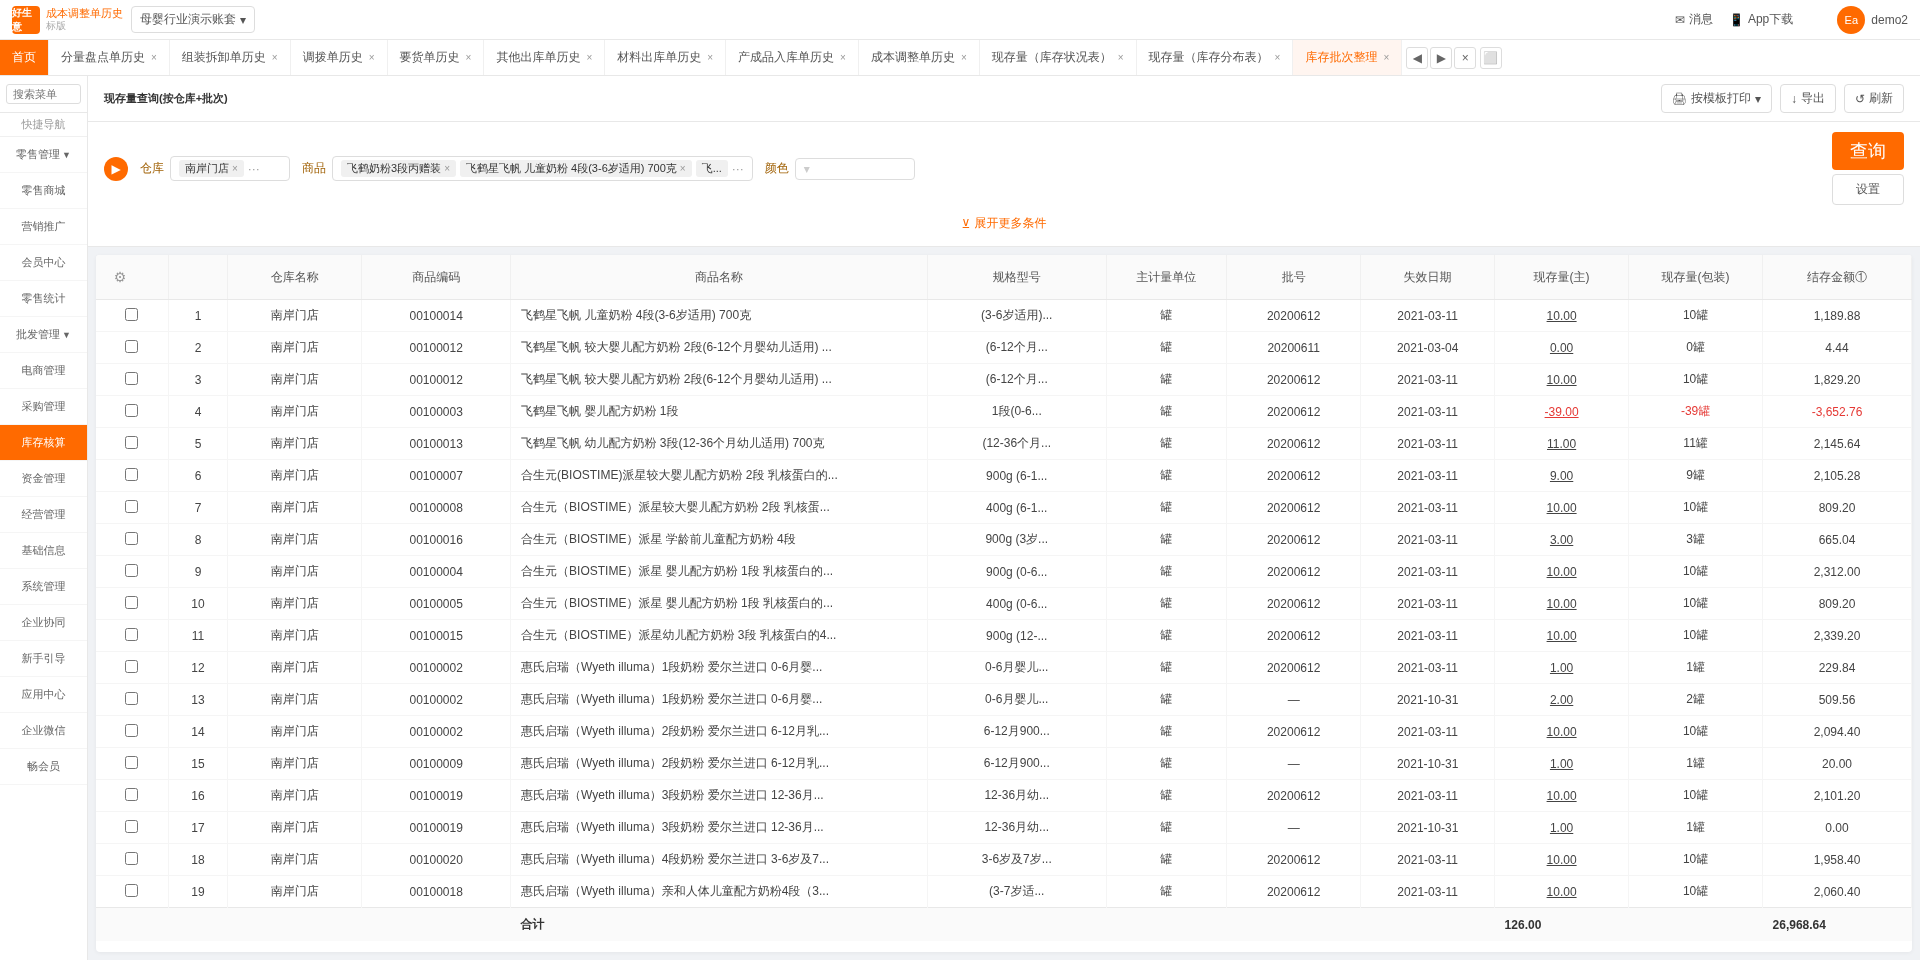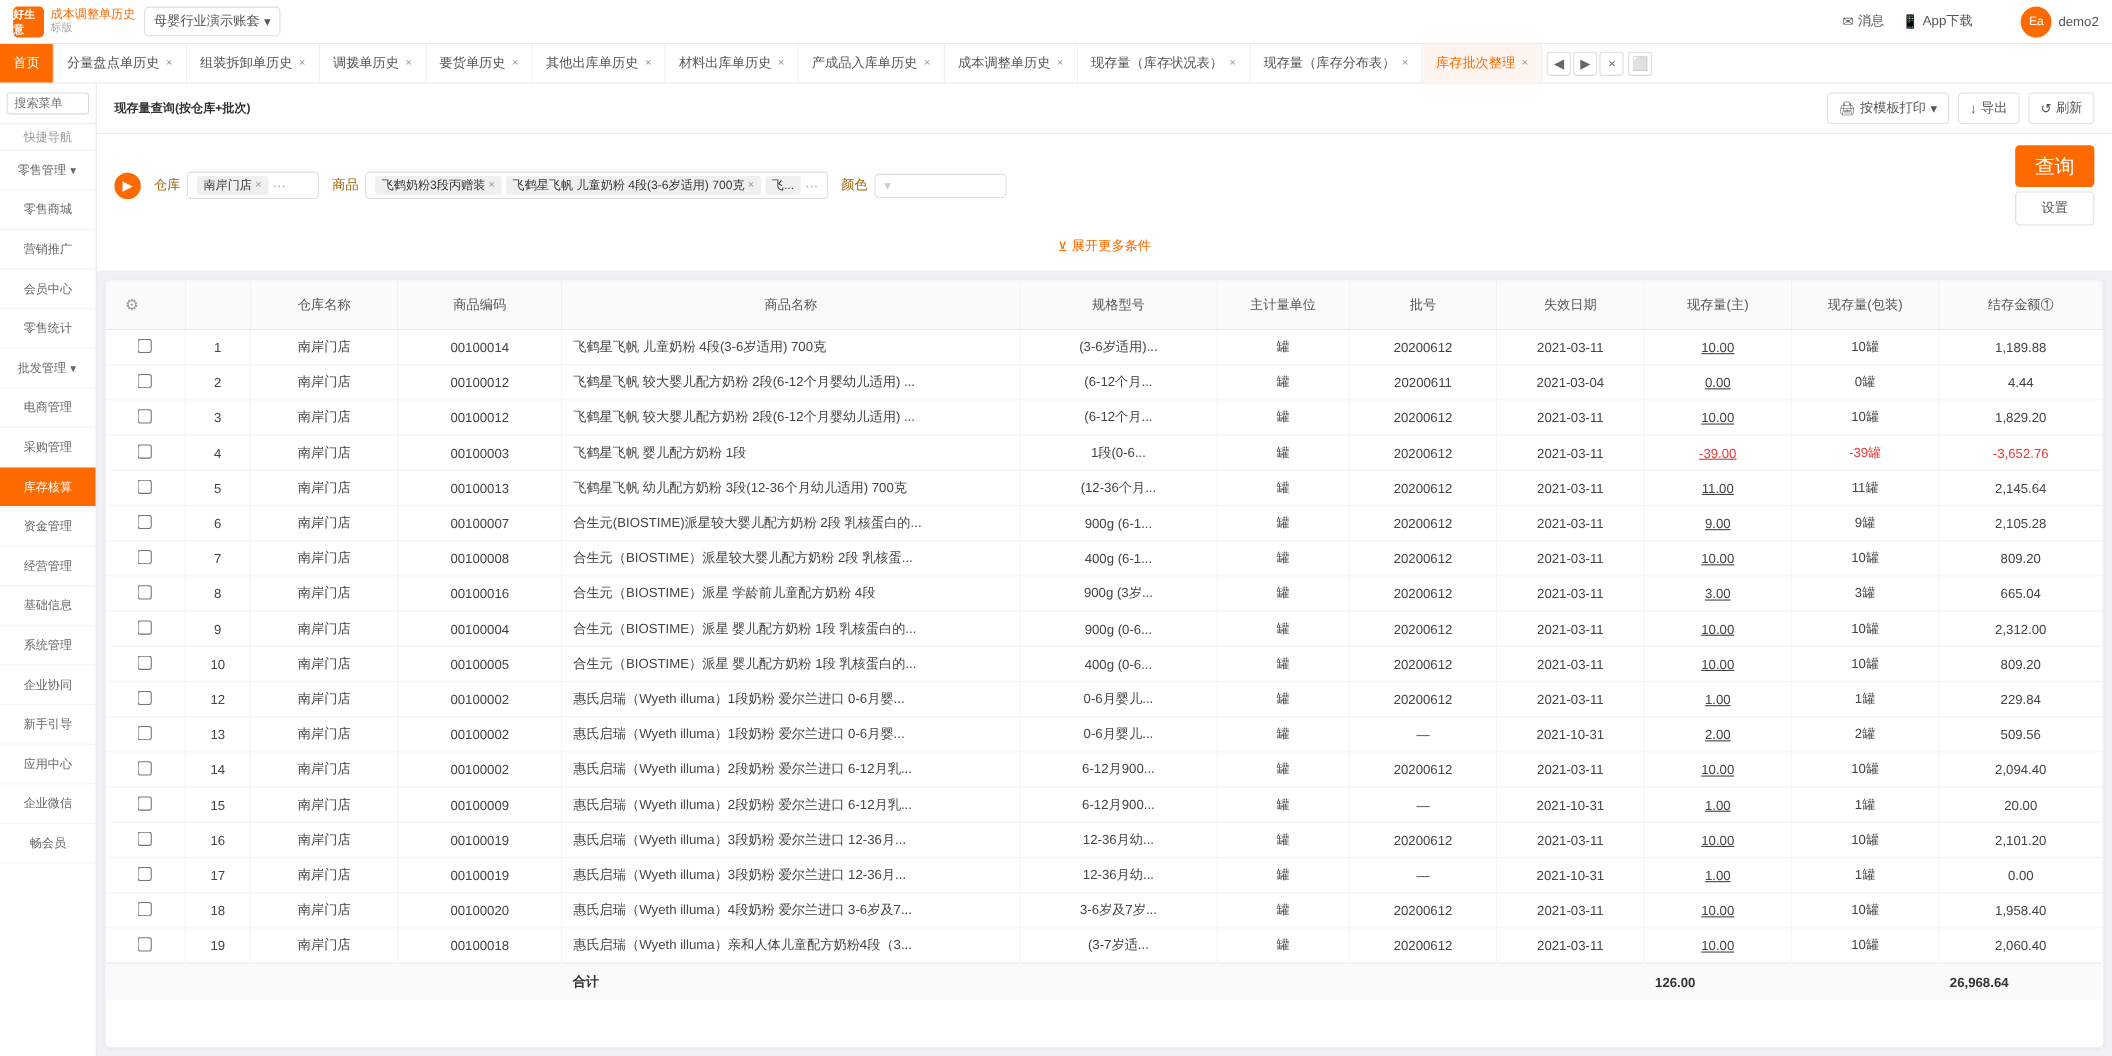--- a/index.html
+++ b/index.html
@@ -486,20 +486,34 @@
       <td>400g (0-6...</td>
       <td>罐</td>
       <td>20200612</td>
       <td>2021-03-11</td>
       <td class="link-style">10.00</td>
       <td>10罐</td>
       <td>809.20</td>
     </tr>
             <tr>
       <td style="text-align:center;"><input type="checkbox" style=""></td>
+      <td class="row-num">11</td>
+      <td>南岸门店</td>
+      <td>00100015</td>
+      <td class="name-col" title="合生元（BIOSTIME）派星幼儿配方奶粉 3段 乳核蛋白的4...">合生元（BIOSTIME）派星幼儿配方奶粉 3段 乳核蛋白的4...</td>
+      <td>900g (12-...</td>
+      <td>罐</td>
+      <td>20200612</td>
+      <td>2021-03-11</td>
+      <td class="link-style">10.00</td>
+      <td>10罐</td>
+      <td>2,339.20</td>
+    </tr>
+            <tr>
+      <td style="text-align:center;"><input type="checkbox" style=""></td>
       <td class="row-num">12</td>
       <td>南岸门店</td>
       <td>00100002</td>
       <td class="name-col" title="惠氏启瑞（Wyeth illuma）1段奶粉 爱尔兰进口 0-6月婴...">惠氏启瑞（Wyeth illuma）1段奶粉 爱尔兰进口 0-6月婴...</td>
       <td>0-6月婴儿...</td>
       <td>罐</td>
       <td>20200612</td>
       <td>2021-03-11</td>
       <td class="link-style">1.00</td>
       <td>1罐</td>

